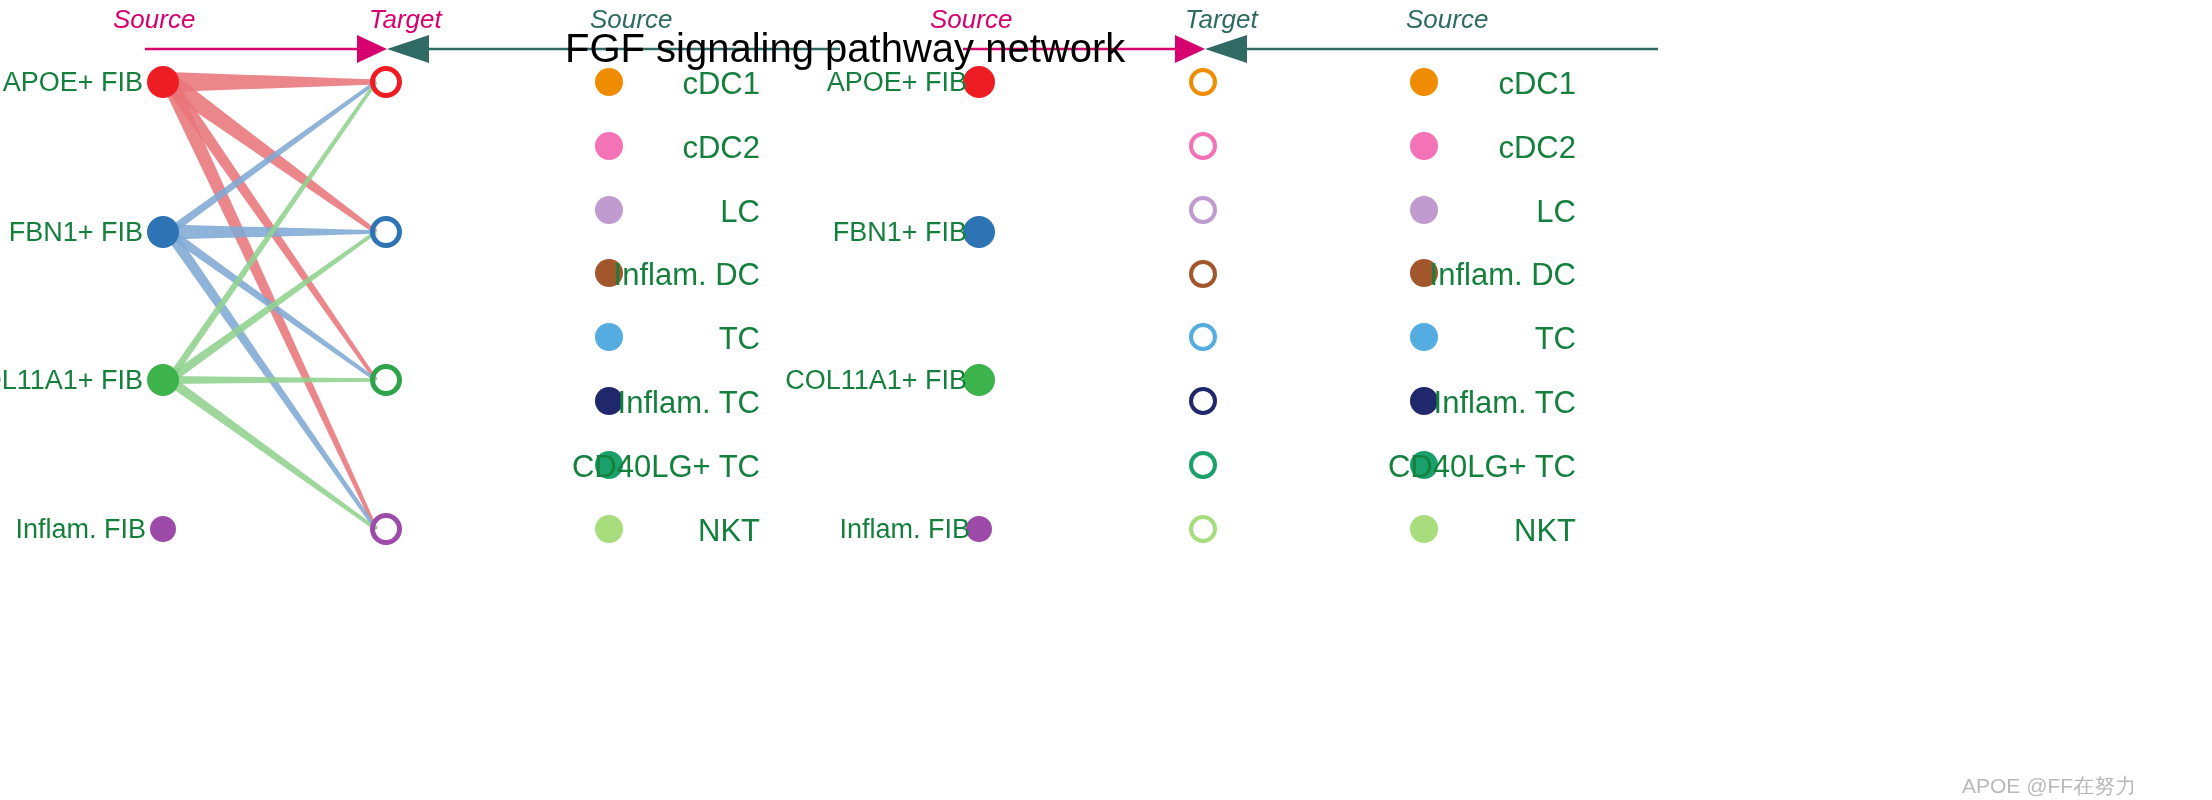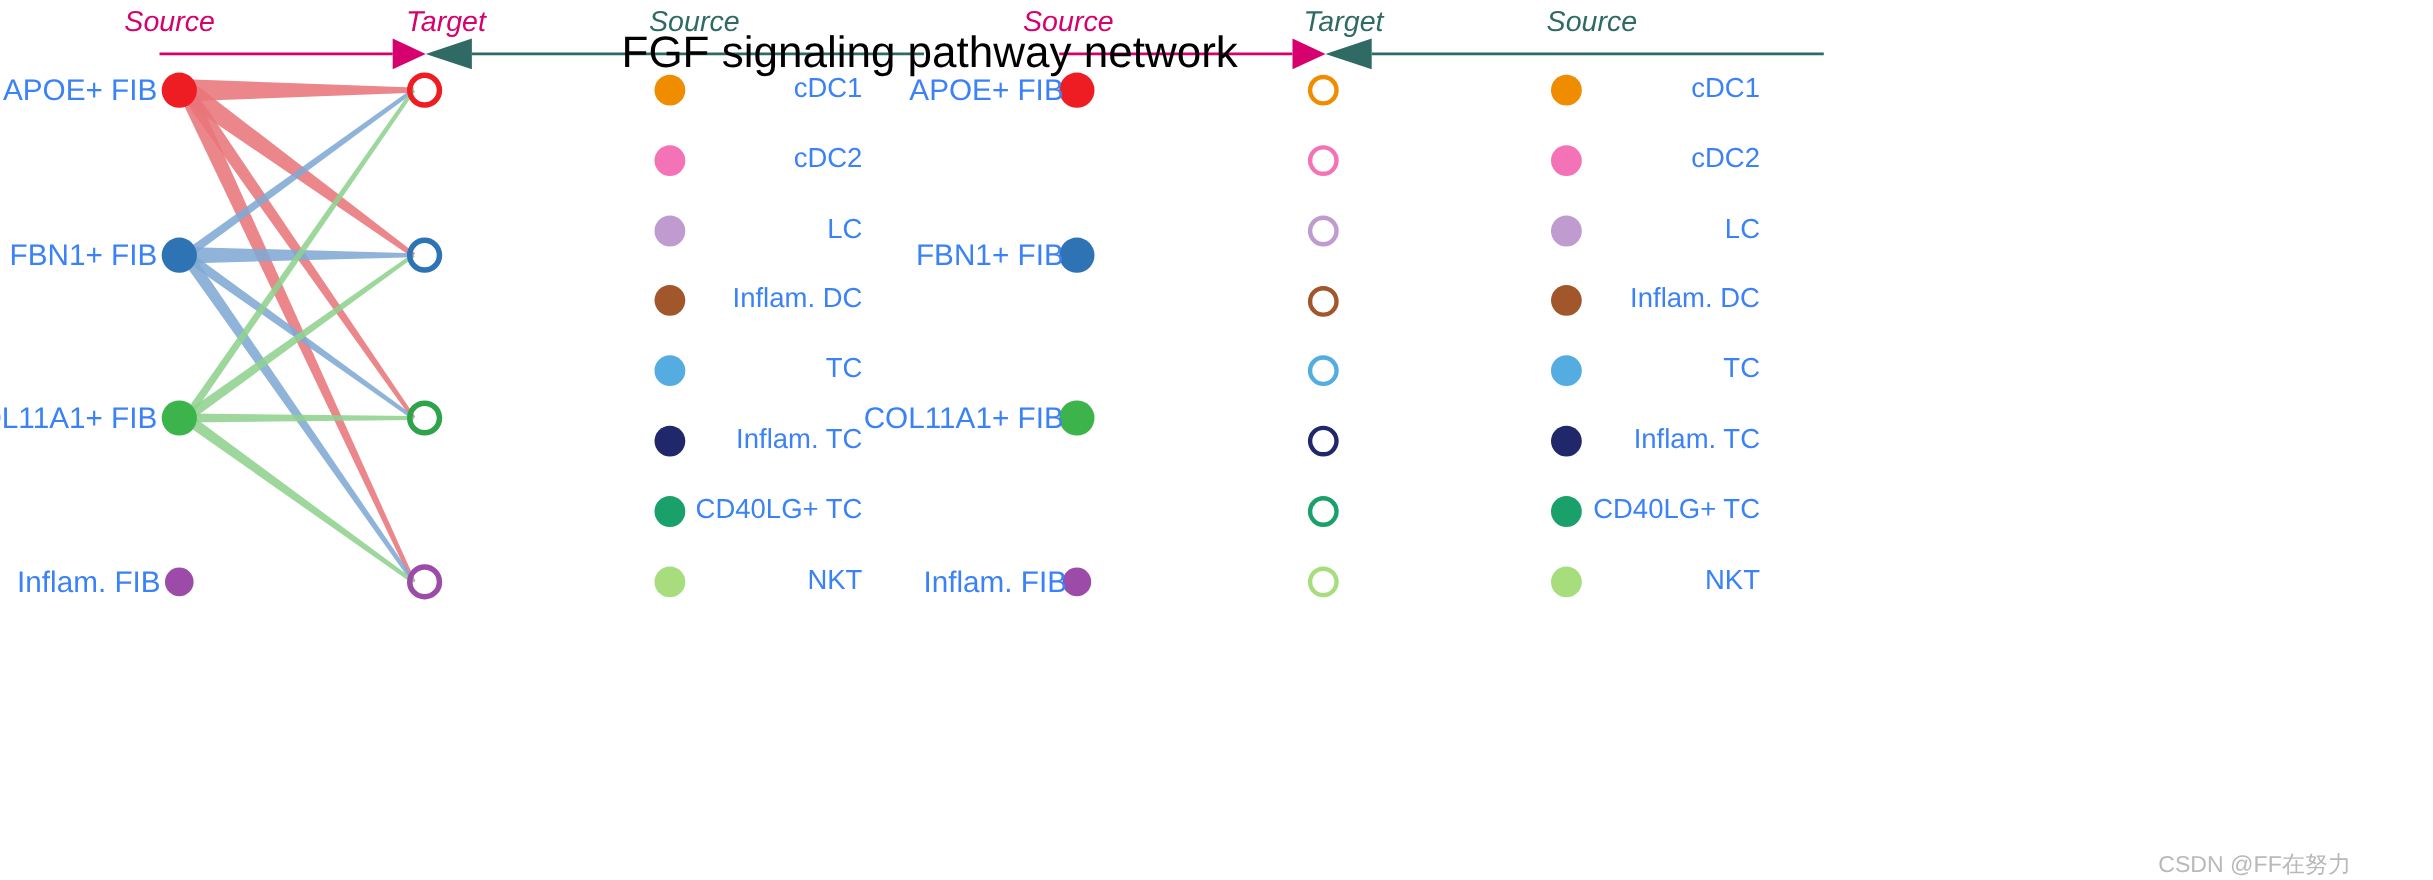--- a/index.html
+++ b/index.html
@@ -5,23 +5,23 @@
   html,body{margin:0;padding:0;}
   body{
     width:2212px;height:800px;background:#ffffff;
     font-family:"Liberation Sans","DejaVu Sans",sans-serif;
     overflow:hidden;position:relative;
   }
   #root{position:absolute;left:0;top:0;width:2212px;height:800px;}
   .layer{position:absolute;left:0;top:0;width:2212px;height:800px;}
   svg.layer{pointer-events:none;}
 
-  .txt{position:absolute;white-space:nowrap;color:#3b82f6;}
+  .txt{position:absolute;white-space:nowrap;color:#15803d;}
   .node-label{font-size:27px;line-height:1;}
-  .legend-label{font-size:25px;line-height:1;padding-left:24px;}
+  .legend-label{font-size:31px;line-height:1;}
   .hdr{font-size:26px;line-height:1;font-weight:400;font-style:italic;}
   .hdr.pink{color:#d6006e;}
   .hdr.teal{color:#2f6b64;}
 
   .title{
     position:absolute;font-size:40px;color:#000;white-space:nowrap;
   }
   .watermark{
     position:absolute;font-size:21px;color:#b9b9b9;white-space:nowrap;
     font-family:"Liberation Sans","DejaVu Sans",sans-serif;
@@ -73,21 +73,21 @@
   <div id="left-net-targets"></div>
 
   <div id="legend-left"></div>
 
   <div id="right-src"></div>
 
   <div id="right-rings"></div>
 
   <div id="legend-right"></div>
 
-  <div class="watermark" style="left:1962px;top:772px;">CSDN @FF在努力</div>
+  <div class="watermark" style="left:1962px;top:772px;">APOE @FF在努力</div>
 
 <div class="txt node-label" style="right: 2069px; top: 69px; text-align: right; left: auto;">APOE+ FIB</div>
     <div class="dot" style="left:147px;top:66px;width:32px;height:32px;background:#ee1d23;"></div>
     <div class="txt node-label" style="right: 2069px; top: 219px; text-align: right; left: auto;">FBN1+ FIB</div>
     <div class="dot" style="left:147px;top:216px;width:32px;height:32px;background:#2e73b3;"></div>
     <div class="txt node-label" style="right: 2069px; top: 367px; text-align: right; left: auto;">COL11A1+ FIB</div>
     <div class="dot" style="left:147px;top:364px;width:32px;height:32px;background:#3cb44b;"></div>
     <div class="txt node-label" style="right: 2066px; top: 516px; text-align: right; left: auto;">Inflam. FIB</div>
     <div class="dot" style="left:150px;top:516px;width:26px;height:26px;background:#9c4ba8;"></div>
     <div class="ring" style="left:370px;top:66px;width:32px;height:32px;border:5px solid #ee1d23;"></div>

